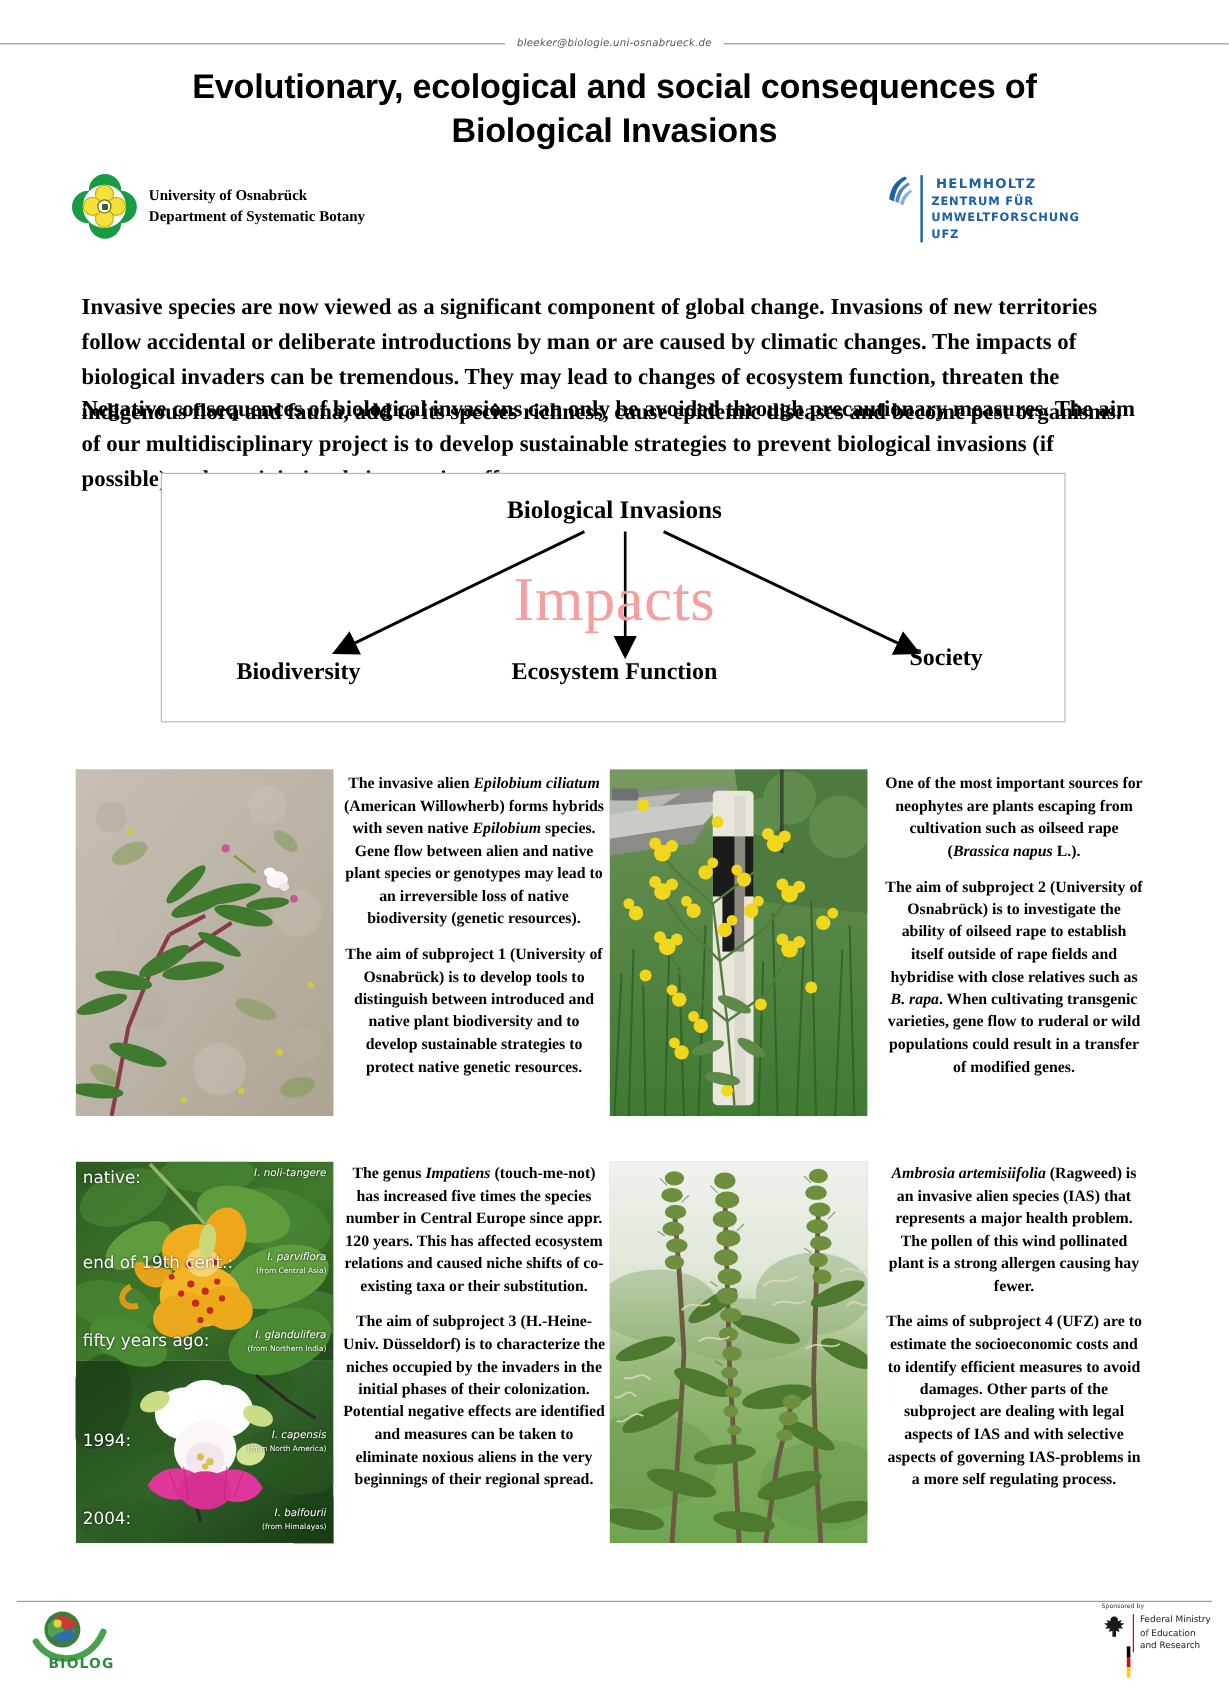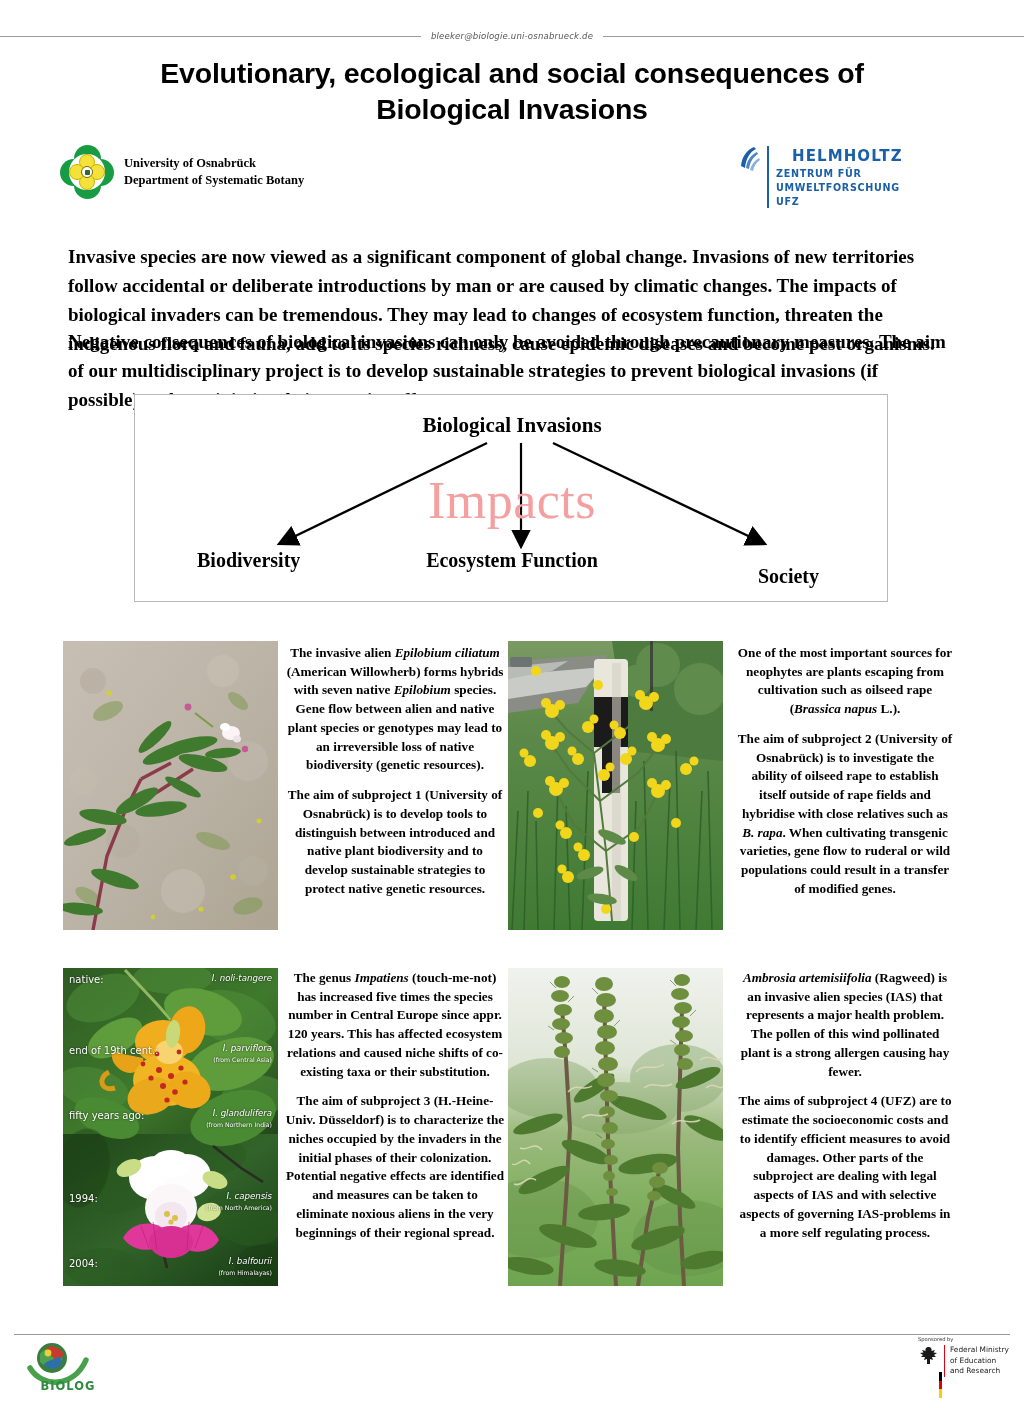--- a/index.html
+++ b/index.html
@@ -194,24 +194,24 @@
     padding-left: 7px;
     font-family: "DejaVu Sans", sans-serif;
     font-weight: bold;
     font-size: 9.6px;
     line-height: 1.42;
     letter-spacing: 0.7px;
     color: #1a5fa8;
     white-space: nowrap;
   }
   .ufz-lines .brand {
-    font-size: 15px;
+    font-size: 11px;
     letter-spacing: 1.1px;
     border-left: none;
-    margin-left: 16px;
+    margin-left: 4px;
   }
 
   
   .intro {
     position: absolute;
     left: 68px;
     width: 884px;
     font-family: "Liberation Serif", serif;
     font-weight: bold;
     font-size: 19px;
@@ -248,21 +248,21 @@
   .dg-impacts {
     top: 76px; left: 0; width: 754px;
     text-align: center;
     font-size: 52px;
     color: #f4a0a0;
     font-weight: normal;
     letter-spacing: 0.5px;
   }
   .dg-bio   { top: 154px; left: 62px;  font-size: 20px; }
   .dg-eco   { top: 154px; left: 0; width: 754px; text-align: center; font-size: 20px; }
-  .dg-soc   { top: 170px; right: 68px; font-size: 20px; }
+  .dg-soc   { top: 142px; right: 68px; font-size: 20px; }
   .panel-photo {
     position: absolute;
     overflow: hidden;
     background: #cfcfcf;
   }
   .panel-text {
     position: absolute;
     font-family: "Liberation Serif", serif;
     font-weight: bold;
     font-size: 13.2px;
@@ -288,21 +288,21 @@
   .photo-svg { display: block; width: 100%; height: 100%; }
 
   
   .imp-lbl {
     position: absolute;
     font-family: "DejaVu Sans", sans-serif;
     color: #ffffff;
     text-shadow: 0 0 2px rgba(0,0,0,.8);
     white-space: nowrap;
   }
-  .imp-left  { font-size: 10px; left: 6px; }
+  .imp-left  { font-size: 14px; left: 6px; }
   .imp-right { font-size: 8.6px; font-style: italic; right: 6px; text-align: right; }
   .imp-sub   { font-size: 6.2px; font-style: normal; right: 6px; text-align: right; }
 
   
   .footer-rule {
     position: absolute;
     left: 14px; top: 1334px;
     width: 996px; height: 1px;
     background: #9a9a9a;
   }

